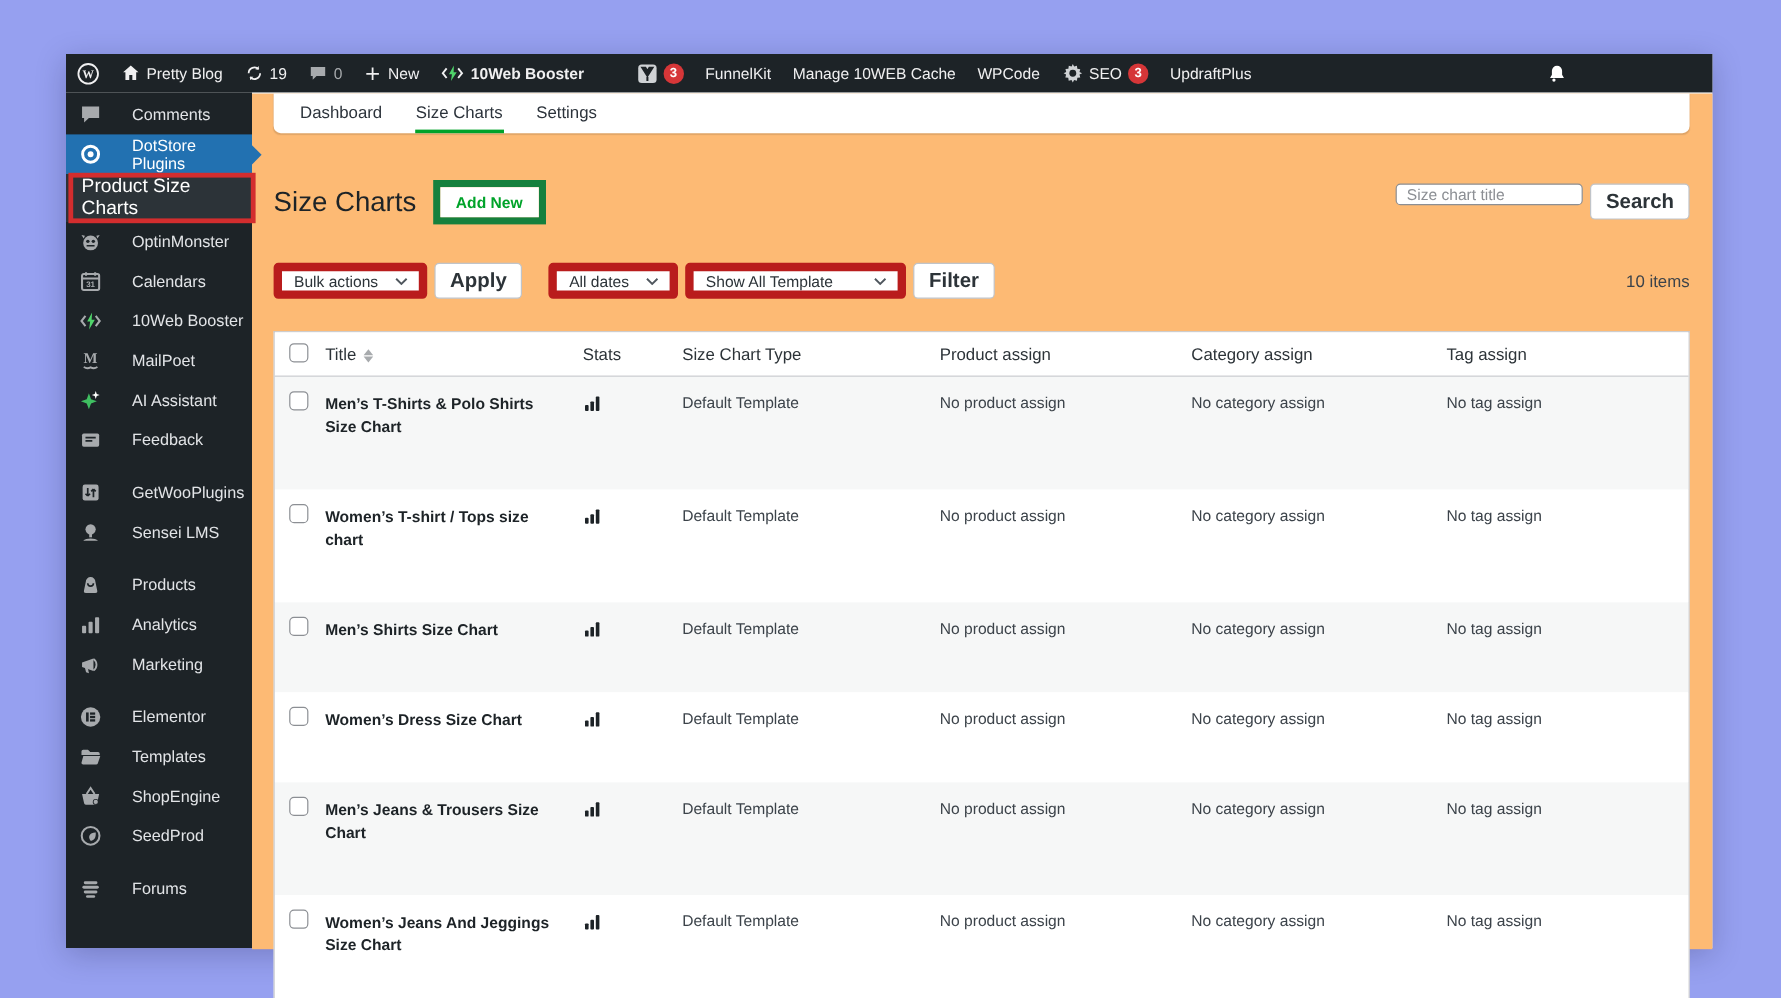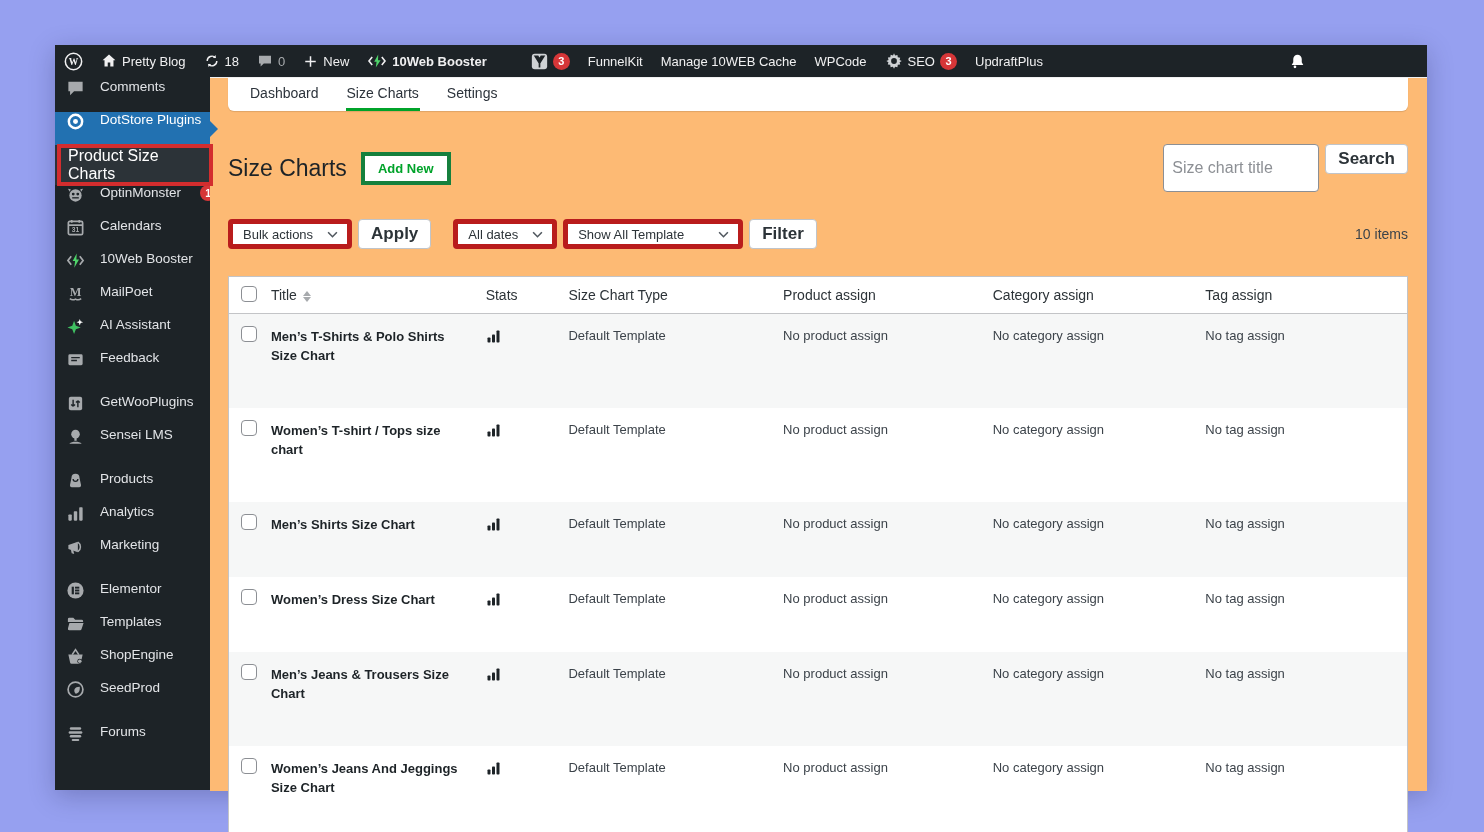--- a/index.html
+++ b/index.html
@@ -16,49 +16,49 @@
   .ab-badge { display:inline-flex; align-items:center; justify-content:center; min-width:17px; height:17px; padding:0 4px; border-radius:9px; background:#d63638; color:#fff; font-size:11px; font-weight:700; }
   .ab-spacer { flex:1; }
   .ab-bell { margin-right:112px; }
 
   
   .bodyrow { position:absolute; left:0; top:32px; width:100%; height:713px; }
   .sidebar { position:absolute; left:0; top:0; width:155px; height:100%; background:#1d2327; padding-top:2px; color:#f0f0f1; font-size:13.5px; }
   .content { position:absolute; left:155px; top:1px; width:1217px; height:100%; background:#fdba74;padding-left:32px; }
 
   
-  .sb-item { position:relative; display:flex; align-items:flex-start; gap:15px; height:33px; padding-left:11px; cursor:pointer; color:#e2e4e7; }
+  .sb-item { position:relative; display:flex; align-items:center; gap:25px; height:33px; padding-left:11px; cursor:pointer; color:#e2e4e7; }
   .sb-item .sb-ico { width:19px; height:19px; color:#a7aaad; flex:0 0 19px; }
   .sb-item.active { background:#2271b1; color:#fff; }
   .sb-item.active .sb-ico { color:#fff; }
   .sb-item.active::after { content:""; position:absolute; right:-8px; top:50%; margin-top:-8px; border:8px solid transparent; border-left-color:#2271b1; border-right-width:0; z-index:6; }
   .sb-sub { position:relative; display:flex; align-items:center; height:40px; padding-left:13px; background:#2c3338; color:#fff; font-size:16px; cursor:pointer; }
   .sb-gap { height:11px; }
   .sb-badge { display:inline-flex; align-items:center; justify-content:center; min-width:16px; height:16px; padding:0 4px; border-radius:9px; background:#d63638; color:#fff; font-size:10.5px; font-weight:700; margin-left:4px; }
   .annot { position:absolute; border:4px solid #d32d2e; pointer-events:none; z-index:7; }
   .annot-sub { left:2px; right:-3px; top:-1px; bottom:-1px; }
 
   
   .tabsbar { position:absolute; left:18px; top:0; width:1180px; height:33px; background:#fff; border-radius:0 0 6px 6px; box-shadow:0 1px 1px rgba(0,0,0,.12); display:flex; align-items:stretch; padding-left:21px; gap:26px; z-index:2; }
   .tab { display:flex; align-items:center; font-size:14px; color:#2c333b; cursor:pointer; border-bottom:3px solid transparent; padding:0 1px; }
   .tab.active { border-bottom-color:#00a32a; font-weight:500; }
 
   
   .page-header { position:absolute; left:18px; top:73px; width:1180px; height:34px; display:flex; align-items:center; }
   .page-title { font-size:23px; color:#1d2327; font-weight:400; }
-  .addnew-annot { margin-left:14px; border:4px solid #15803d; background:#fff; display:flex; align-items:center; }
+  .addnew-annot { margin-left:14px; border:6px solid #15803d; background:#fff; display:flex; align-items:center; }
   .addnew-btn { padding:5px 13px; background:#fff; color:#00a32a; font-size:13px; font-weight:600; border:none; cursor:pointer; font-family:inherit; }
   .header-right { margin-left:auto; display:flex; gap:6px; }
-  .search-input { width:156px; height:48px; border:1px solid #8c8f94; border-radius:4px; padding:0 8px; font-size:16px; color:#2c3338; background:#fff; font-family:inherit; }
+  .search-input { width:156px; height:18px; border:1px solid #8c8f94; border-radius:4px; padding:0 8px; font-size:13px; color:#2c3338; background:#fff; font-family:inherit; }
   .search-input::placeholder { color:#8c8f94; }
   .btn { height:30px; padding:0 12px; background:#fff; border:1px solid #c0c4c9; border-radius:4px; font-size:17px; font-weight:600; color:#2c3338; cursor:pointer; font-family:inherit; }
 
   
   .filters { position:absolute; left:18px; top:141px; width:1180px; height:30px; display:flex; align-items:center; gap:6px; }
-  .select { height:30px; background:#fff; border:5px solid #b91c1c; border-radius:4px; display:flex; align-items:center; gap:14px; padding:0 9px 0 10px; font-size:13px; color:#2c3338; cursor:pointer; }
+  .select { height:30px; background:#fff; border:7px solid #b91c1c; border-radius:4px; display:flex; align-items:center; gap:14px; padding:0 9px 0 10px; font-size:13px; color:#2c3338; cursor:pointer; }
   .select svg { color:#50575e; }
   .gap22 { width:10px; }
   .items-count { margin-left:auto; font-size:14px; color:#3c434a; }
 
   
   .table { position:absolute; left:18px; top:198px; width:1180px; background:#fff; border:1px solid #c3c4c7; border-bottom:none; }
   .t-head { display:flex; height:37px; align-items:center; background:#fff; border-bottom:1px solid #c3c4c7; font-size:14px; color:#2c3338; }
   .t-row { display:flex; align-items:flex-start; font-size:13px; color:#3c434a; }
   .t-row.odd { background:#f6f7f7; }
   .t-row.even { background:#fff; }
@@ -98,21 +98,21 @@
           </svg>
         <span>Pretty Blog</span>
       </span>
       <span class="ab-item">
         <svg width="16" height="16" viewBox="0 0 20 20" fill="none" stroke="#f0f0f1" stroke-width="1.8">
             <path d="M4 10 a6 6 0 0 1 10.4-4.1"></path>
             <path d="M16 10 a6 6 0 0 1 -10.4 4.1"></path>
             <path d="M14.6 2.6 v3.6 h-3.6" stroke-width="0" fill="#f0f0f1"></path>
             <path d="M5.4 17.4 v-3.6 h3.6" stroke-width="0" fill="#f0f0f1"></path>
           </svg>
-        <span>18</span>
+        <span>19</span>
       </span>
       <span class="ab-item">
         <svg width="16" height="16" viewBox="0 0 20 20" fill="#a7aaad">
             <path d="M2.5 3.5 h15 v9.5 h-9 l-4 3.8 v-3.8 h-2 Z"></path>
           </svg>
         <span class="ab-muted">0</span>
       </span>
       <span class="ab-item">
         <svg width="15" height="15" viewBox="0 0 20 20" fill="#f0f0f1">
             <path d="M9 3 h2 v6 h6 v2 h-6 v6 h-2 v-6 H3 v-2 h6 Z"></path>

